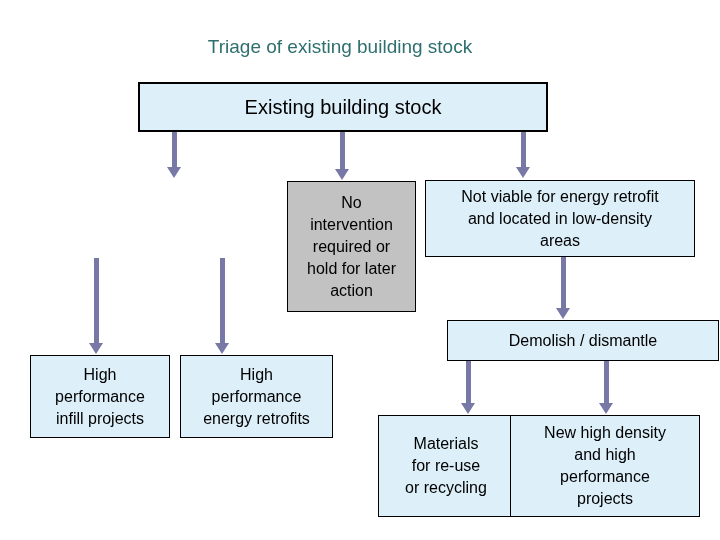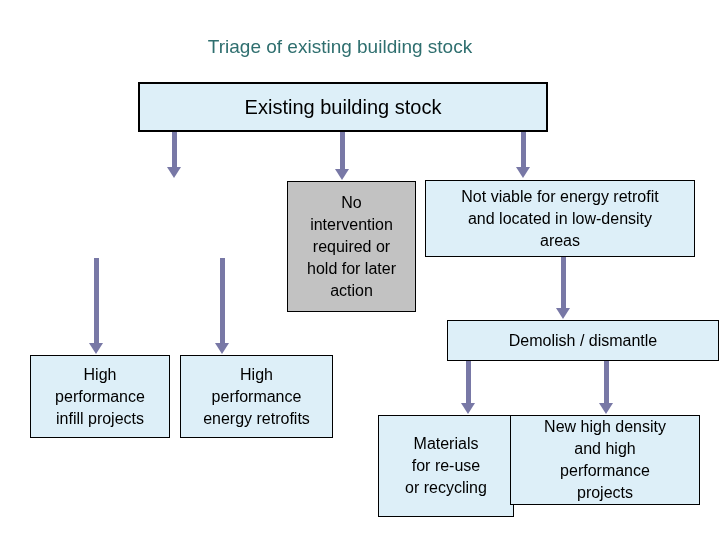--- a/index.html
+++ b/index.html
@@ -146,20 +146,20 @@
   <div class="arrow" style="left:599px; top:361px; height:53px;">
     <i class="shaft"></i>
       <i class="head"></i>
   </div>
 
   <div class="node" style="left:378px; top:415px; width:136px; height:102px;">
     <span class="node-label">Materials
 for re-use
 or recycling</span>
   </div>
-  <div class="node" style="left:510px; top:415px; width:190px; height:90px;">
+  <div class="node" style="left:510px; top:415px; width:190px; height:102px;">
     <span class="node-label">New high density
 and high
 performance
 projects</span>
   </div>
 
 </div>
 
 </body></html>

